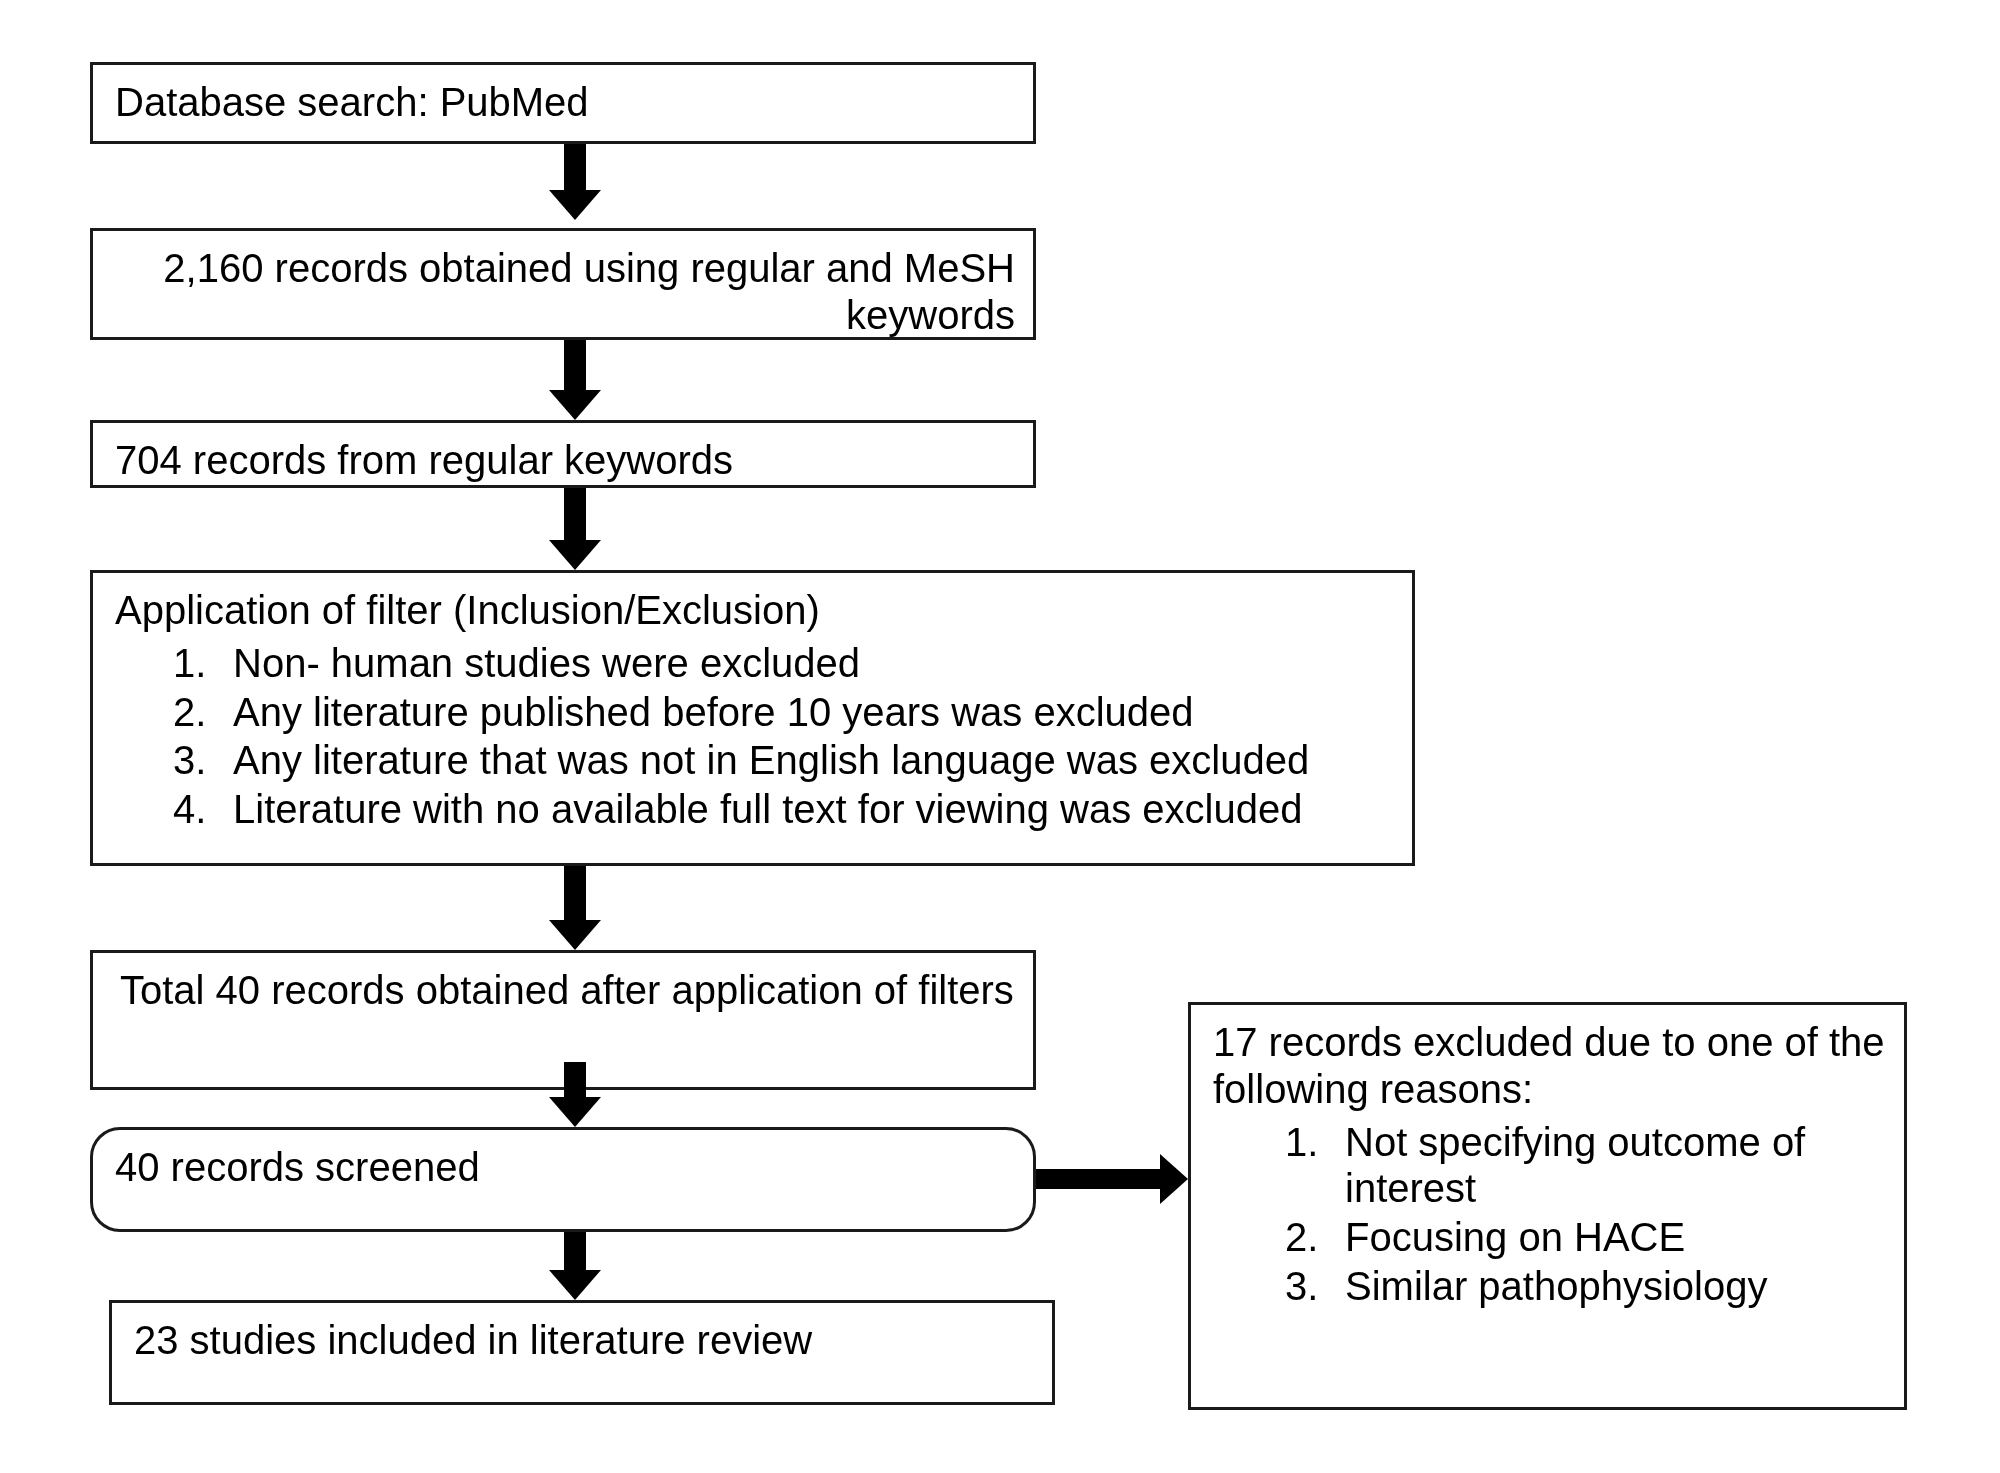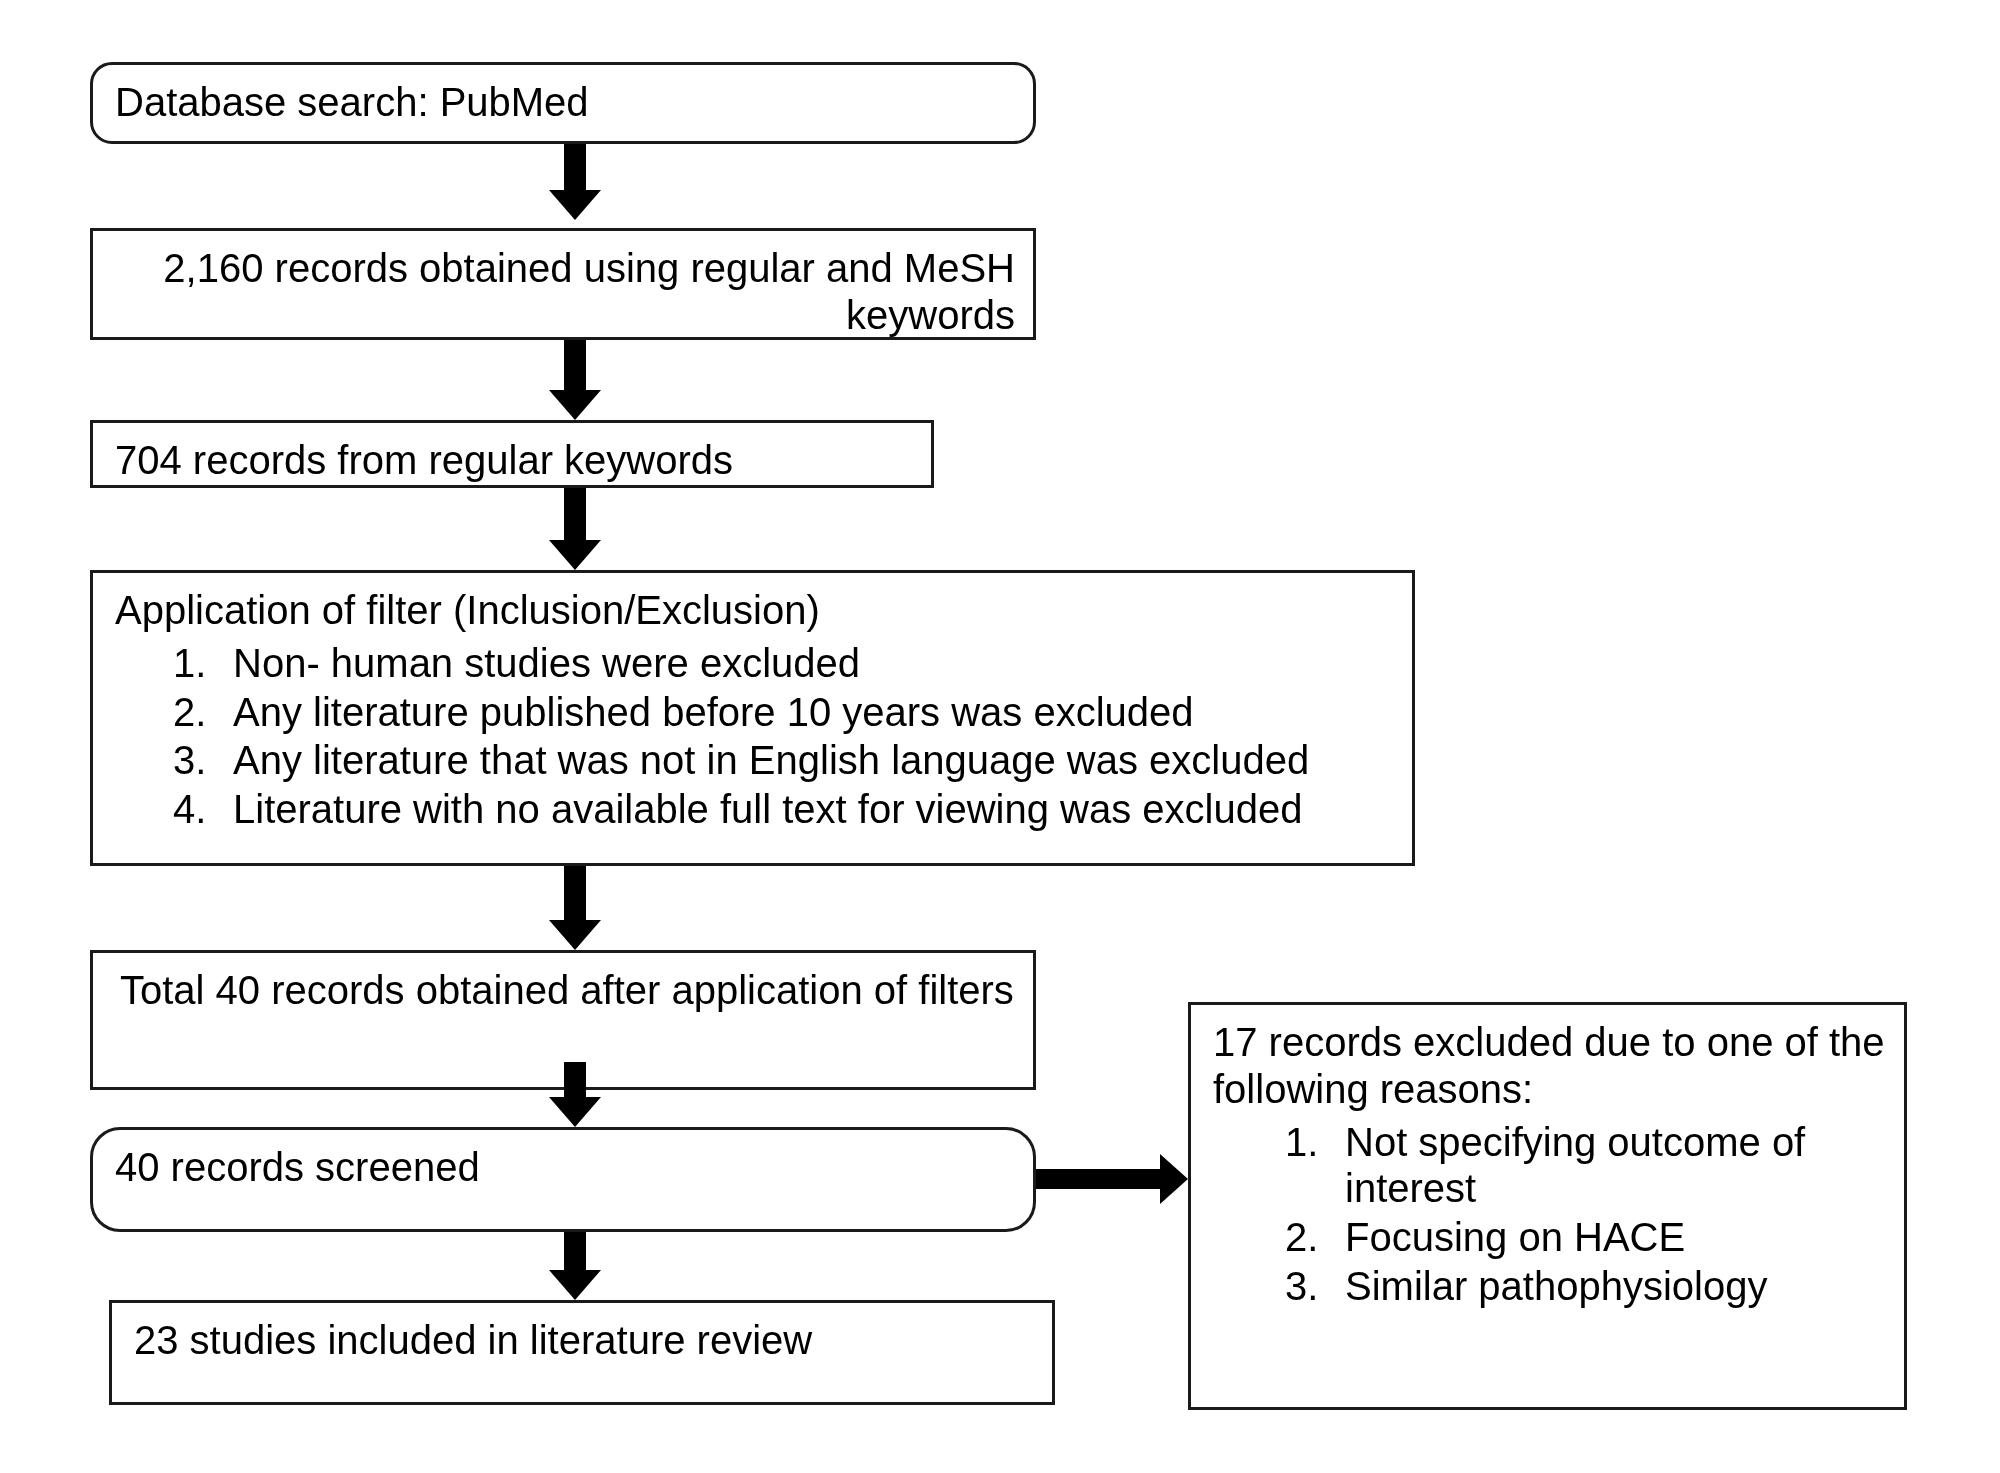--- a/index.html
+++ b/index.html
@@ -107,39 +107,39 @@
     border-top: 25px solid transparent;
     border-bottom: 25px solid transparent;
     border-left: 28px solid #000000;
   }
 </style>
 </head>
 <body>
 
 <div id="canvas">
 
-  <div class="node" style="left:90px; top:62px; width:946px; height:82px;border-radius:22px;">
+  <div class="node" style="left:90px; top:62px; width:946px; height:82px;">
     <span class="title">Database search: PubMed</span>
   </div>
 
   <div class="arrow-down" style="left:575px; top:144px; width:0; height:76px;">
     <div class="shaft" style="height:46px;"></div>
     <div class="head"></div>
   </div>
 
   <div class="node" style="left:90px; top:228px; width:946px; height:112px;text-align:right;">
     <span class="title">2,160 records obtained using regular and MeSH keywords</span>
   </div>
 
   <div class="arrow-down" style="left:575px; top:340px; width:0; height:80px;">
     <div class="shaft" style="height:50px;"></div>
     <div class="head"></div>
   </div>
 
-  <div class="node" style="left:90px; top:420px; width:844px; height:68px;">
+  <div class="node" style="left:90px; top:420px; width:946px; height:68px;">
     <span class="title">704 records from regular keywords</span>
   </div>
 
   <div class="arrow-down" style="left:575px; top:488px; width:0; height:82px;">
     <div class="shaft" style="height:52px;"></div>
     <div class="head"></div>
   </div>
 
   <div class="node" style="left:90px; top:570px; width:1325px; height:296px;">
     <span class="title">Application of filter (Inclusion/Exclusion)</span>

